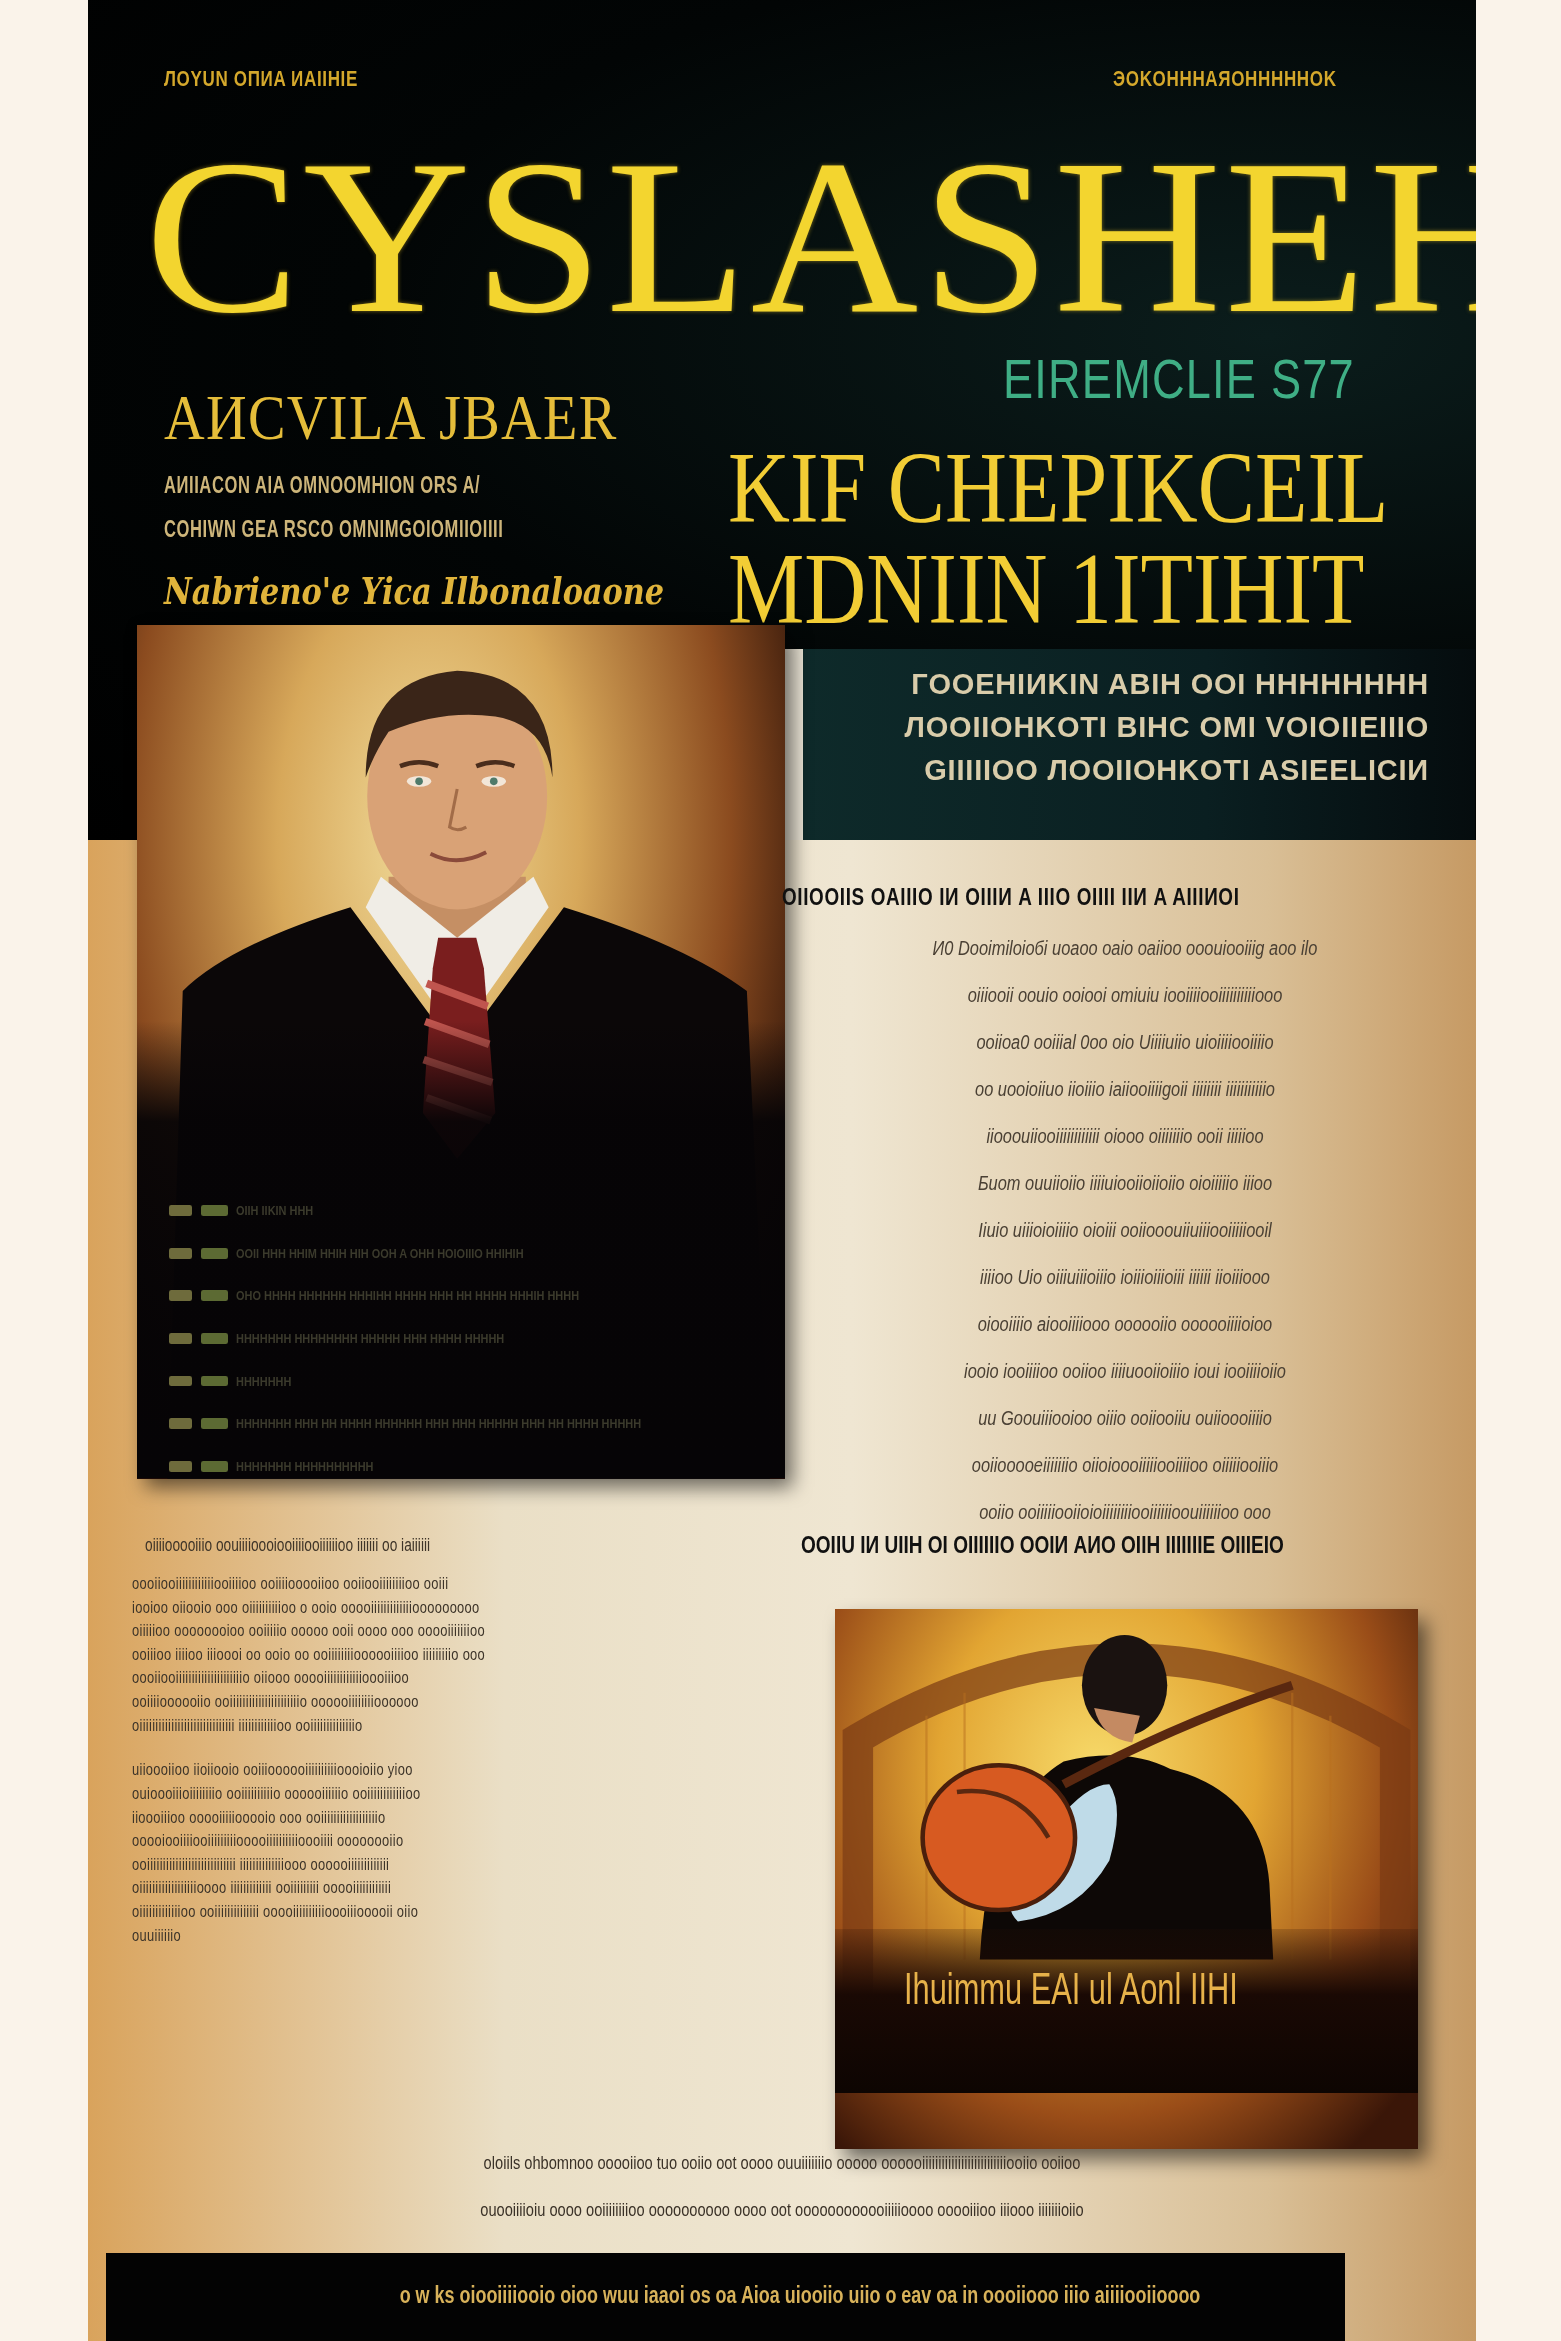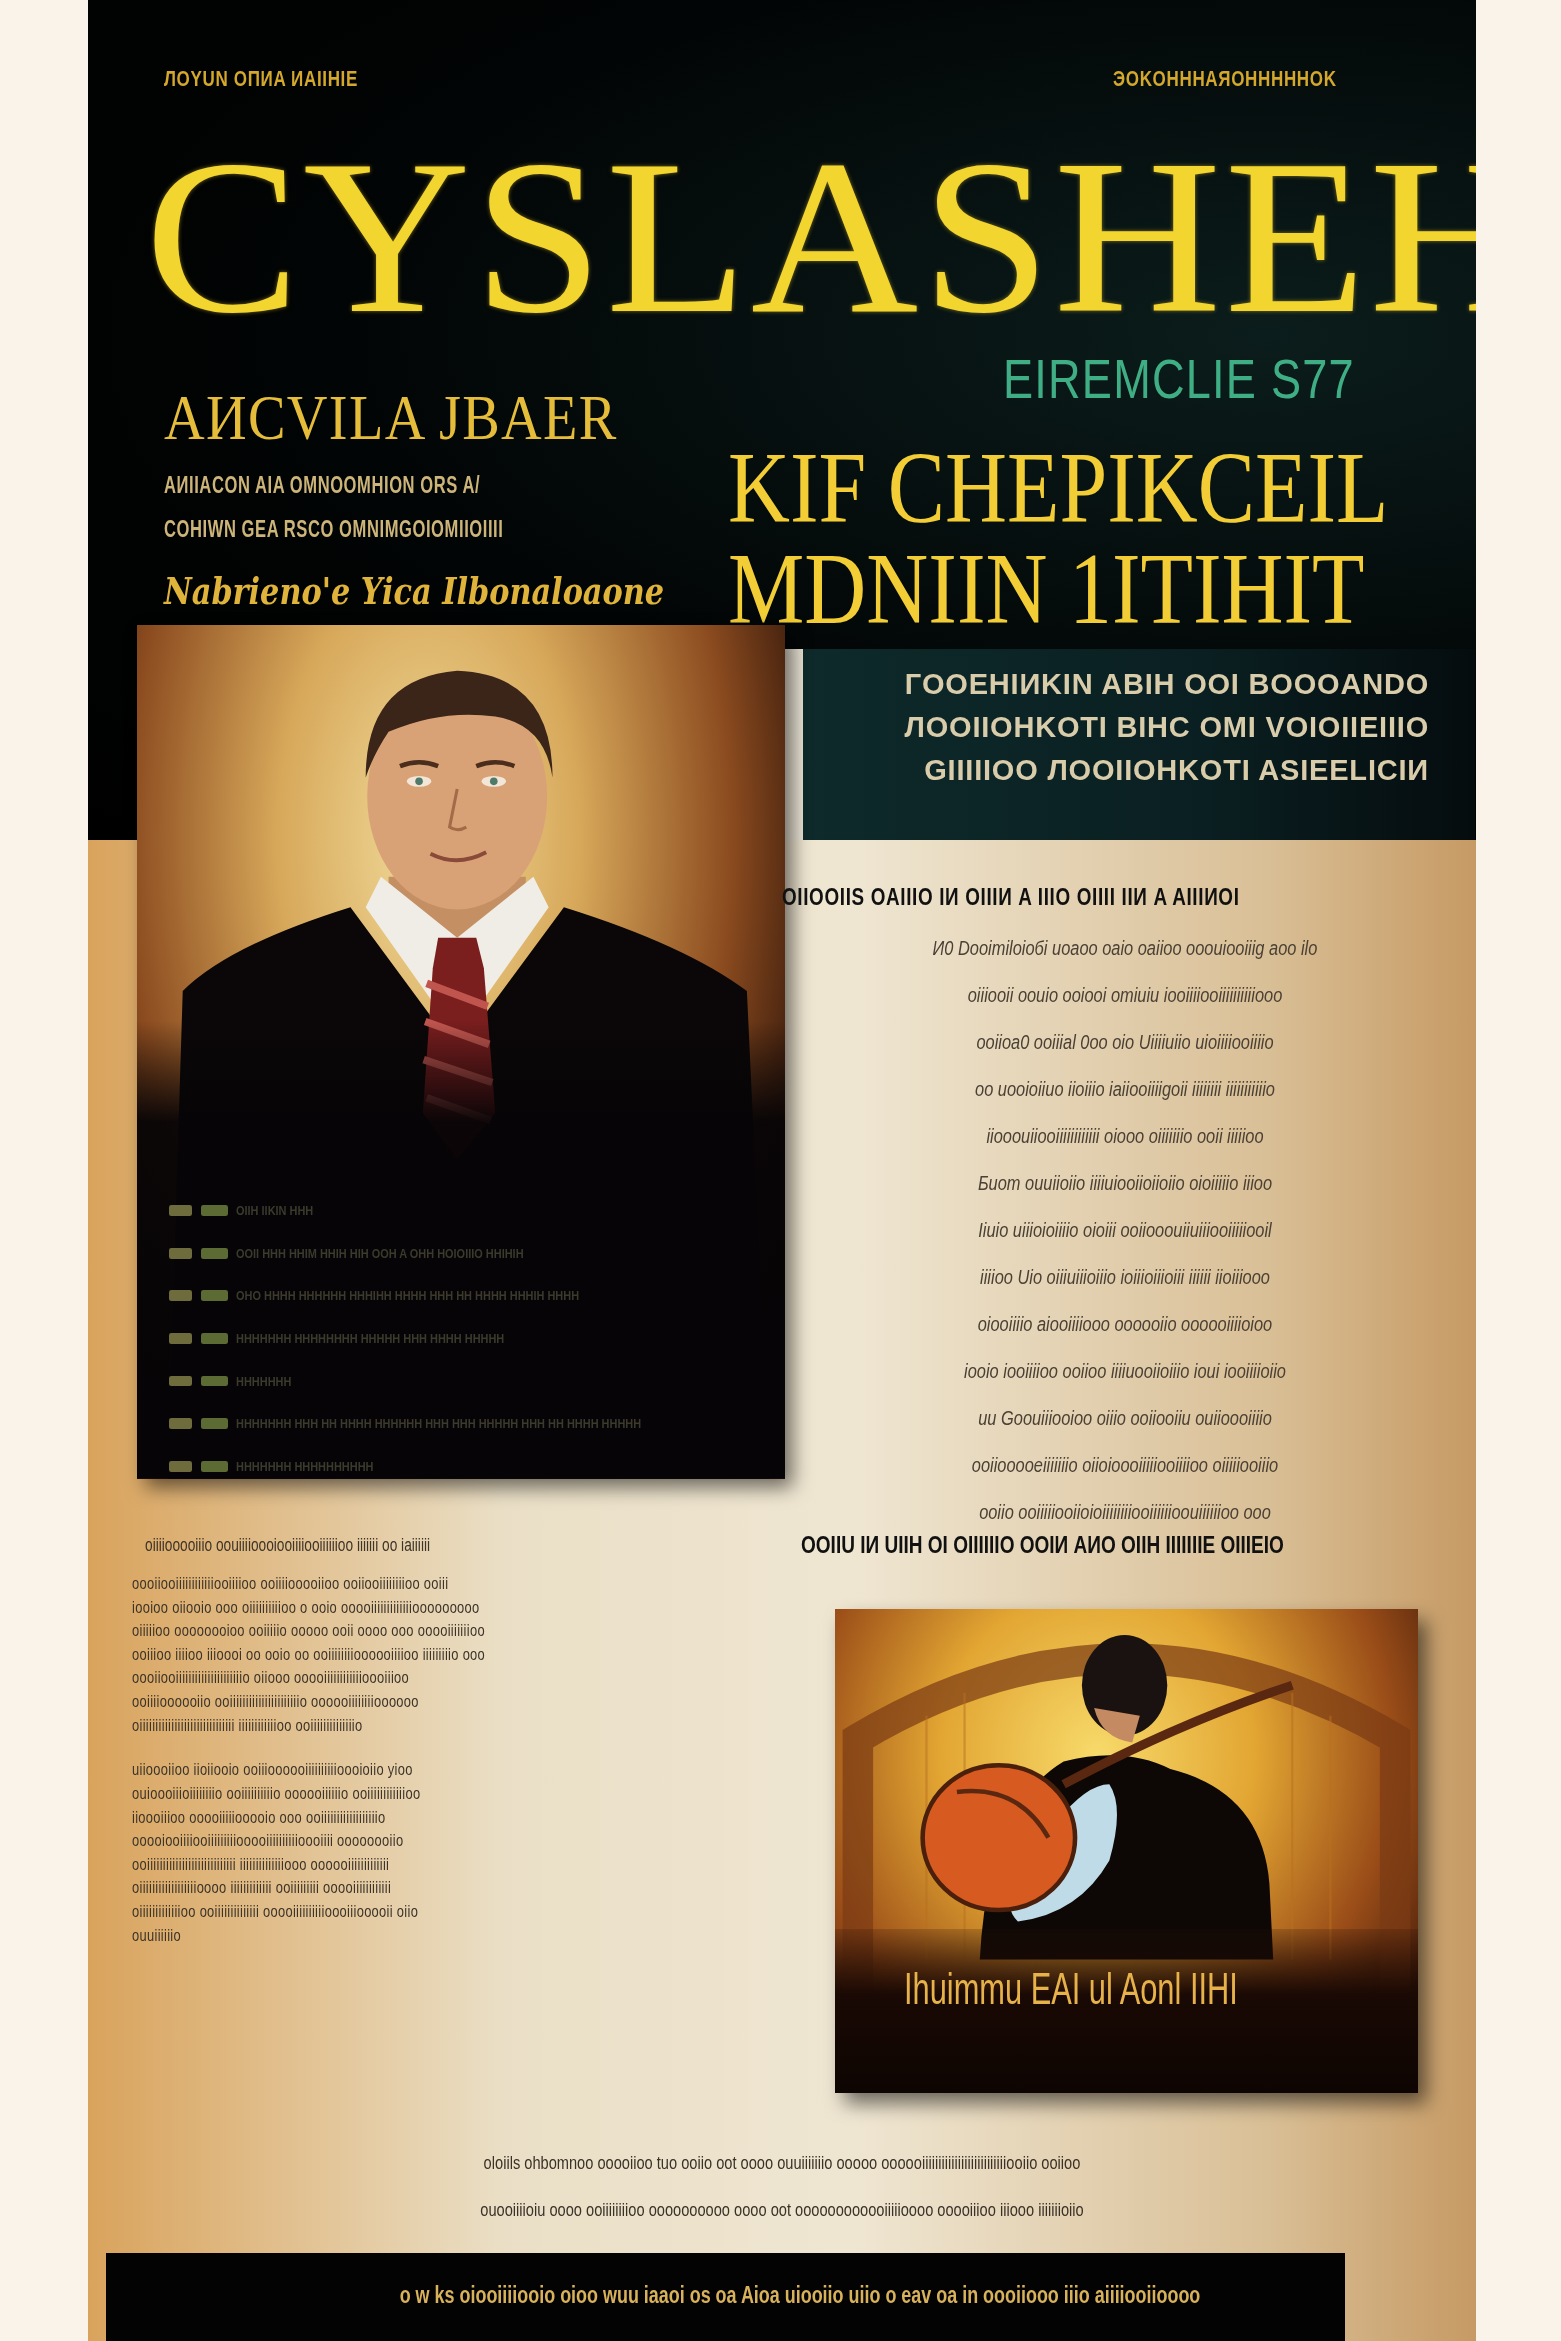--- a/index.html
+++ b/index.html
@@ -66,21 +66,21 @@
   .subhead-row .small { font-family: "Liberation Sans", sans-serif; font-size: 18.3px; color: #3e3428; display: inline-block;
                         transform: scaleX(0.75); transform-origin: left; width: 549px; }
   .subhead-row .big { position: absolute; left: 656px; top: -3px; font-family: "Liberation Sans", sans-serif; font-weight: 700;
                       font-size: 24.4px; color: #111; transform: scaleX(0.78); transform-origin: left; }
 
   .left-col { position: absolute; left: 44px; top: 1572px; width: 648px; }
   .left-col .para { margin-bottom: 21.3px; }
   .left-col .para div { font-family: "Liberation Sans", sans-serif; font-size: 17px; color: #3d3429; white-space: nowrap;
                         line-height: 23.6px; transform: scaleX(0.76); transform-origin: left; letter-spacing: 0.4px; }
 
-  .figure { position: absolute; left: 747px; top: 1609px; width: 583px; height: 484px; overflow: hidden;
+  .figure { position: absolute; left: 747px; top: 1609px; width: 583px; height: 540px; overflow: hidden;
             box-shadow: 9.1px 10.7px 18.3px rgba(0,0,0,0.55);
             background: radial-gradient(ellipse at 45% 30%, #f7da6a 0%, #e2a532 35%, #9a4d18 65%, #3a1608 90%); }
   .figure .floor { position: absolute; left: 0; top: 320px; width: 100%; height: 164px;
                    background: linear-gradient(180deg, rgba(40,15,5,0.2) 0%, #1a0904 40%, #0d0502 100%); }
   .figure .caption { position: absolute; left: 69px; top: 355px; font-family: "Liberation Sans", sans-serif; font-size: 44px;
                      color: #e7b24a; white-space: nowrap; transform: scaleX(0.7); transform-origin: left; }
 
   .footer-text { position: absolute; left: 46px; top: 2139px; width: 1296px; text-align: center; }
   .footer-text div { font-family: "Liberation Sans", sans-serif; font-size: 18.3px; color: #3a3127; white-space: nowrap;
                      line-height: 47px; transform: scaleX(0.8); }
@@ -107,21 +107,21 @@
       <div class="script">Nabrieno'e Yica Ilbonaloaone</div>
     </div>
 
     <div class="headline">
       <div>KIF CHEPIKCEIL</div>
       <div>MDNIIN 1ITIHIT</div>
     </div>
 
     <div class="teal-strip"></div>
     <div class="teal-panel">
-      <div class="line">ГOOEHIИKIN  ABIH OOI BOOOANDO</div>
+      <div class="line">ГOOEHIИKIN  ABIH OOI HHHHHHHH</div>
       <div class="line">ЛOOIIOHKOTI BIHC OMI VOIOIIEIIIO</div>
       <div class="line">GIIIIIOO ЛOOIIOHKOTI  ASIEELICIИ</div>
     </div>
   </div>
 
   <div class="portrait">
     <svg width="648" height="854" viewBox="0 0 850 1120">
 
       <path d="M40 1120 L60 480 Q120 420 280 370 L420 560 L560 370 Q720 420 800 480 L830 1120 Z" fill="#0b0708"></path>
 

